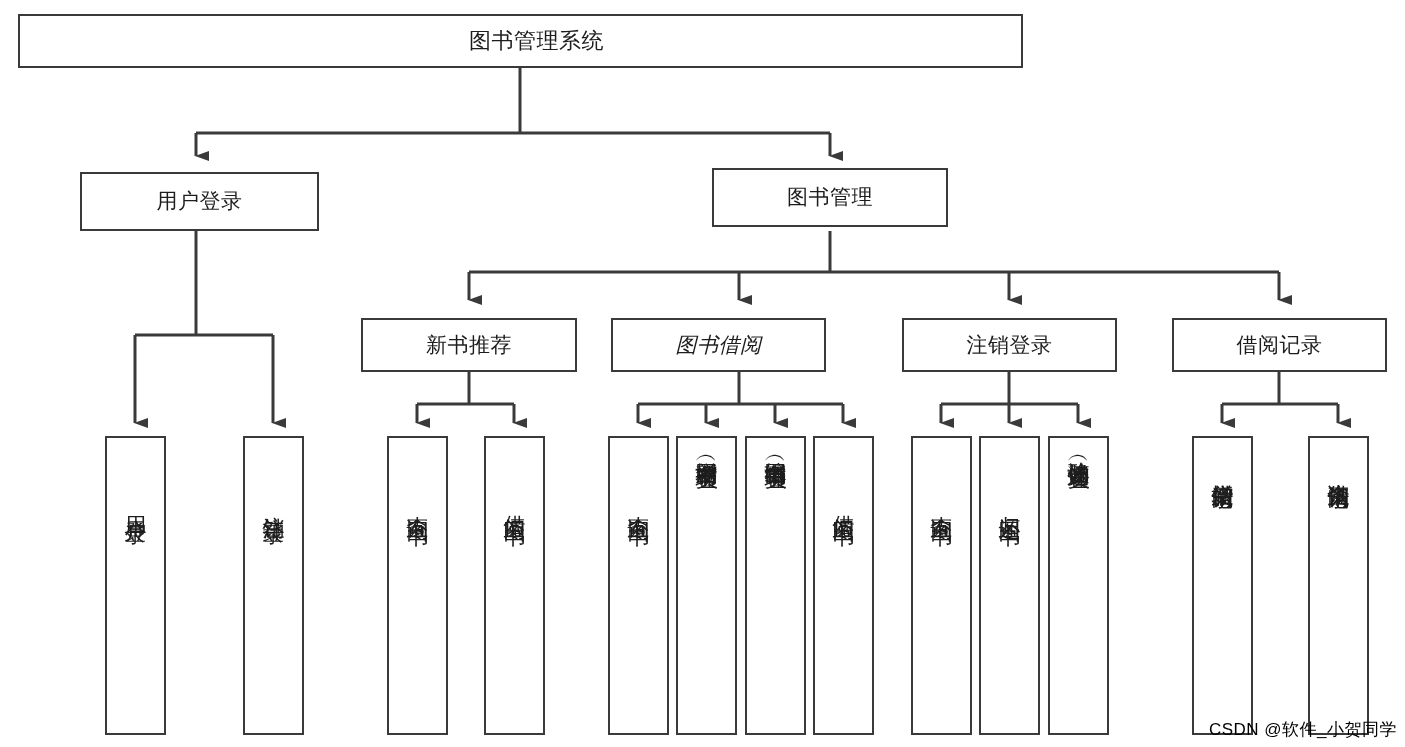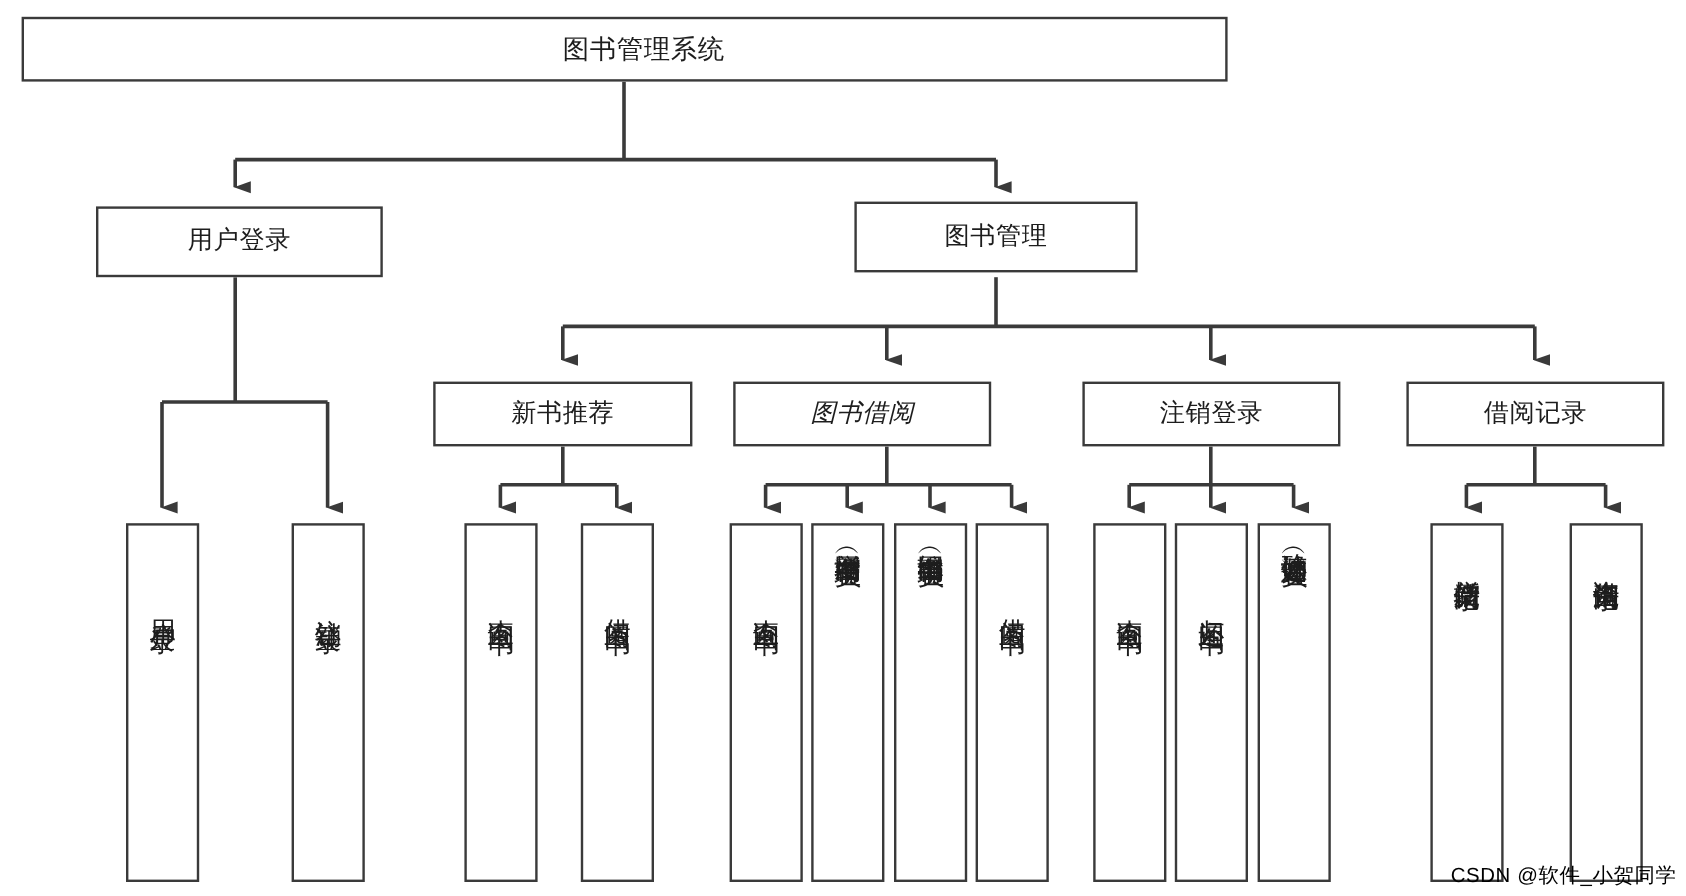--- a/index.html
+++ b/index.html
@@ -149,21 +149,21 @@
   </div>
 
   <div class="node horiz" style="left:611px; top:318px; width:215px; height:54px;font-style:italic;">
     <span class="node-label">图书借阅</span>
   </div>
 
   <div class="node horiz" style="left:902px; top:318px; width:215px; height:54px;">
     <span class="node-label">注销登录</span>
   </div>
 
-  <div class="node horiz" style="left:1172px; top:318px; width:215px; height:54px;">
+  <div class="node horiz" style="left:1172px; top:318px; width:215px; height:54px;font-family:Liberation Serif, serif;">
     <span class="node-label">借阅记录</span>
   </div>
 
   <div class="node vert" style="left:105px; top:436px; width:61px; height:299px; padding-top:60px;">
     <span class="node-label">用户登录</span>
   </div>
 
   <div class="node vert" style="left:243px; top:436px; width:61px; height:299px; padding-top:60px;">
     <span class="node-label">注销登录</span>
   </div>

